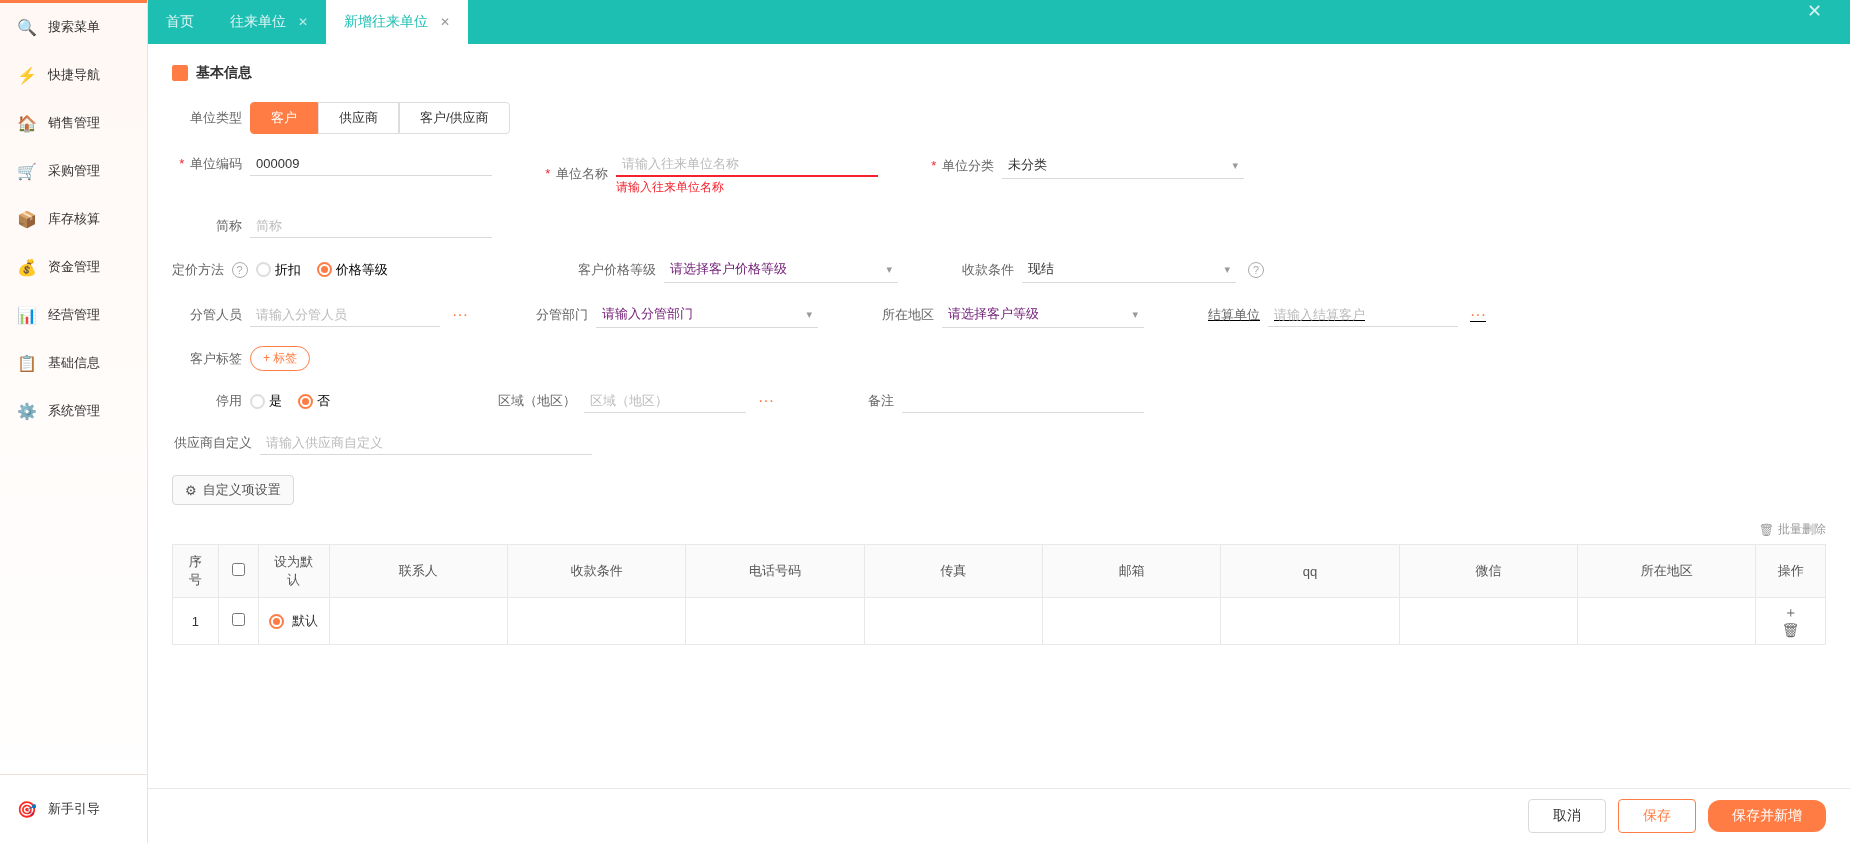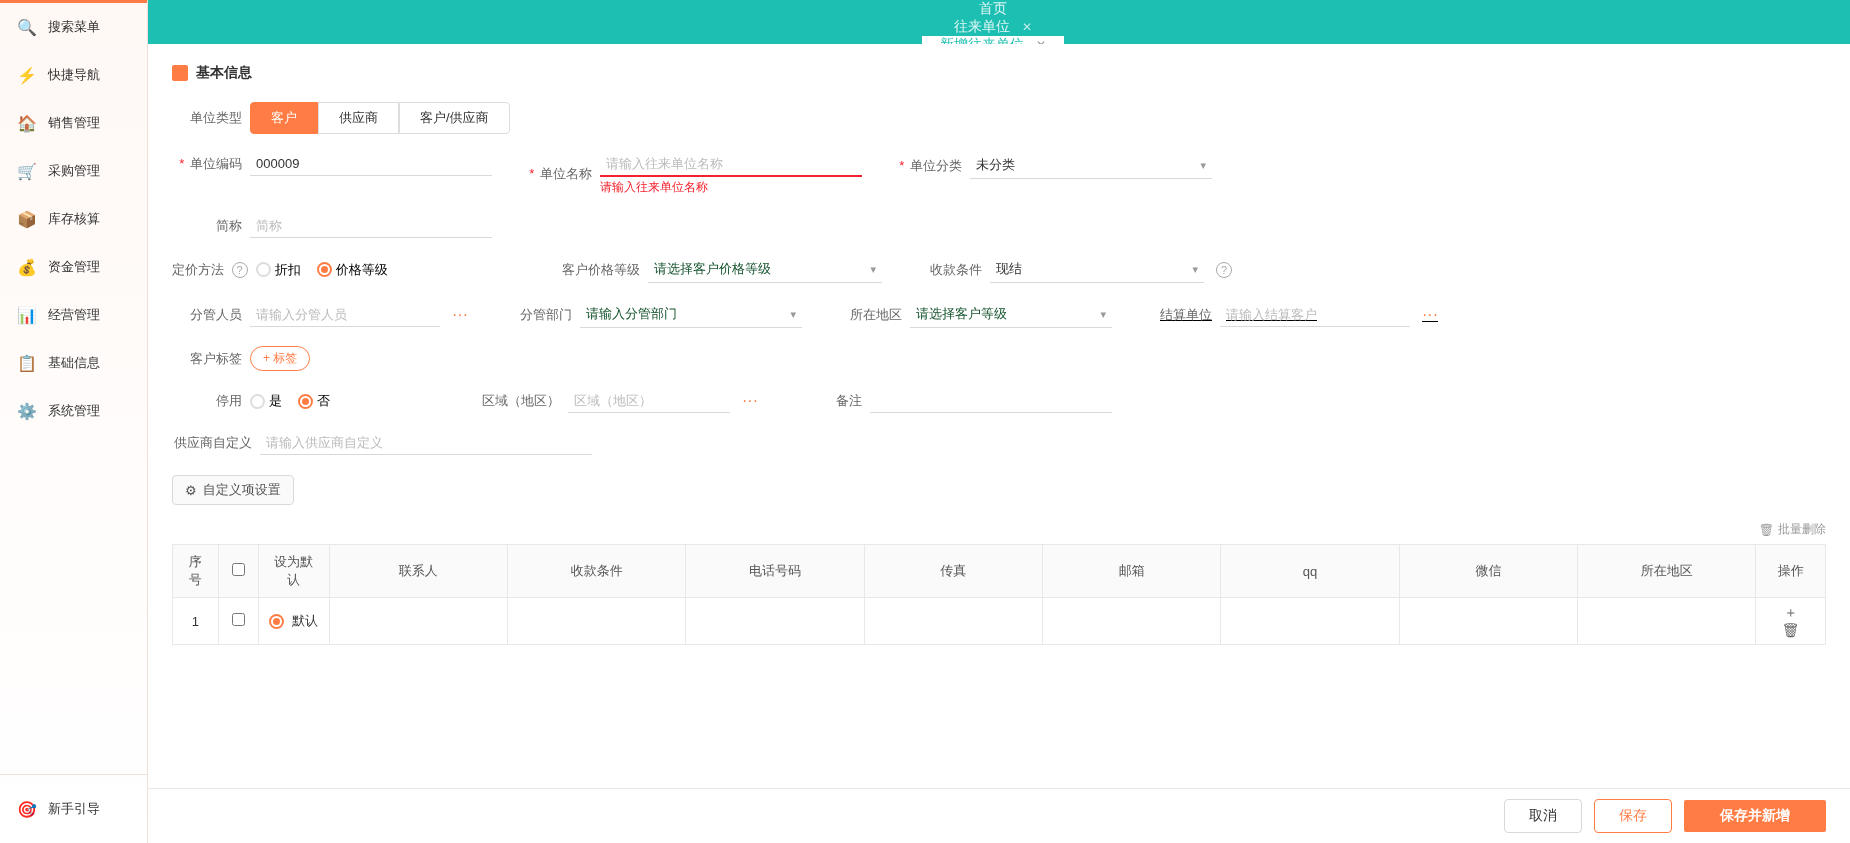--- a/index.html
+++ b/index.html
@@ -49,25 +49,23 @@
       display: flex;
       flex-direction: column;
       height: 100%;
       overflow: hidden;
     }
 
     
     .tab-bar {
       background: #1ebfb3;
       display: flex;
-      align-items: center;
       height: 44px;
       padding: 0 12px 0 0;
       flex-shrink: 0;
-      flex-direction: column;
     }
     .tab {
       display: flex;
       align-items: center;
       padding: 0 18px;
       height: 44px;
       cursor: pointer;
       color: rgba(255,255,255,0.85);
       font-size: 14px;
       gap: 8px;
@@ -117,21 +115,21 @@
       background: #ff7d45;
       border-radius: 2px;
       display: inline-block;
     }
 
     
     .form-row {
       display: flex;
       align-items: flex-start;
       margin-bottom: 18px;
-      gap: 0;
+      gap: 16px;
     }
     .form-field {
       display: flex;
       align-items: center;
       gap: 8px;
       flex: 1;
       min-width: 0;
     }
     .form-label {
       color: #666;
@@ -171,21 +169,21 @@
       display: flex;
       align-items: center;
       border-bottom: 1px solid #d9d9d9;
       padding: 4px 6px;
       font-size: 13px;
       color: #333;
       cursor: pointer;
       gap: 4px;
       flex: 1;
     }
-    .form-select .placeholder { color: #14532d; }
+    .form-select .placeholder { color: #701a75; }
     .form-select .chevron { margin-left: auto; color: #999; font-size: 11px; }
 
     
     .unit-type-row {
       display: flex;
       align-items: center;
       margin-bottom: 18px;
       gap: 0;
     }
     .unit-type-label {
@@ -328,28 +326,27 @@
     .btn-save {
       padding: 7px 24px;
       border: 1px solid #ff7d45;
       background: #fff;
       color: #ff7d45;
       border-radius: 4px;
       cursor: pointer;
       font-size: 14px;
     }
     .btn-save-new {
-      padding: 7px 36px;
+      padding: 7px 24px;
       border: none;
       background: #ff7d45;
       color: #fff;
-      border-radius: 2px;
+      border-radius: 12px;
       cursor: pointer;
       font-size: 14px;
-      font-weight: bold;
     }
 
     
     .custom-settings-btn {
       display: flex;
       align-items: center;
       gap: 6px;
       border: 1px solid #d9d9d9;
       background: #fafafa;
       padding: 5px 12px;

